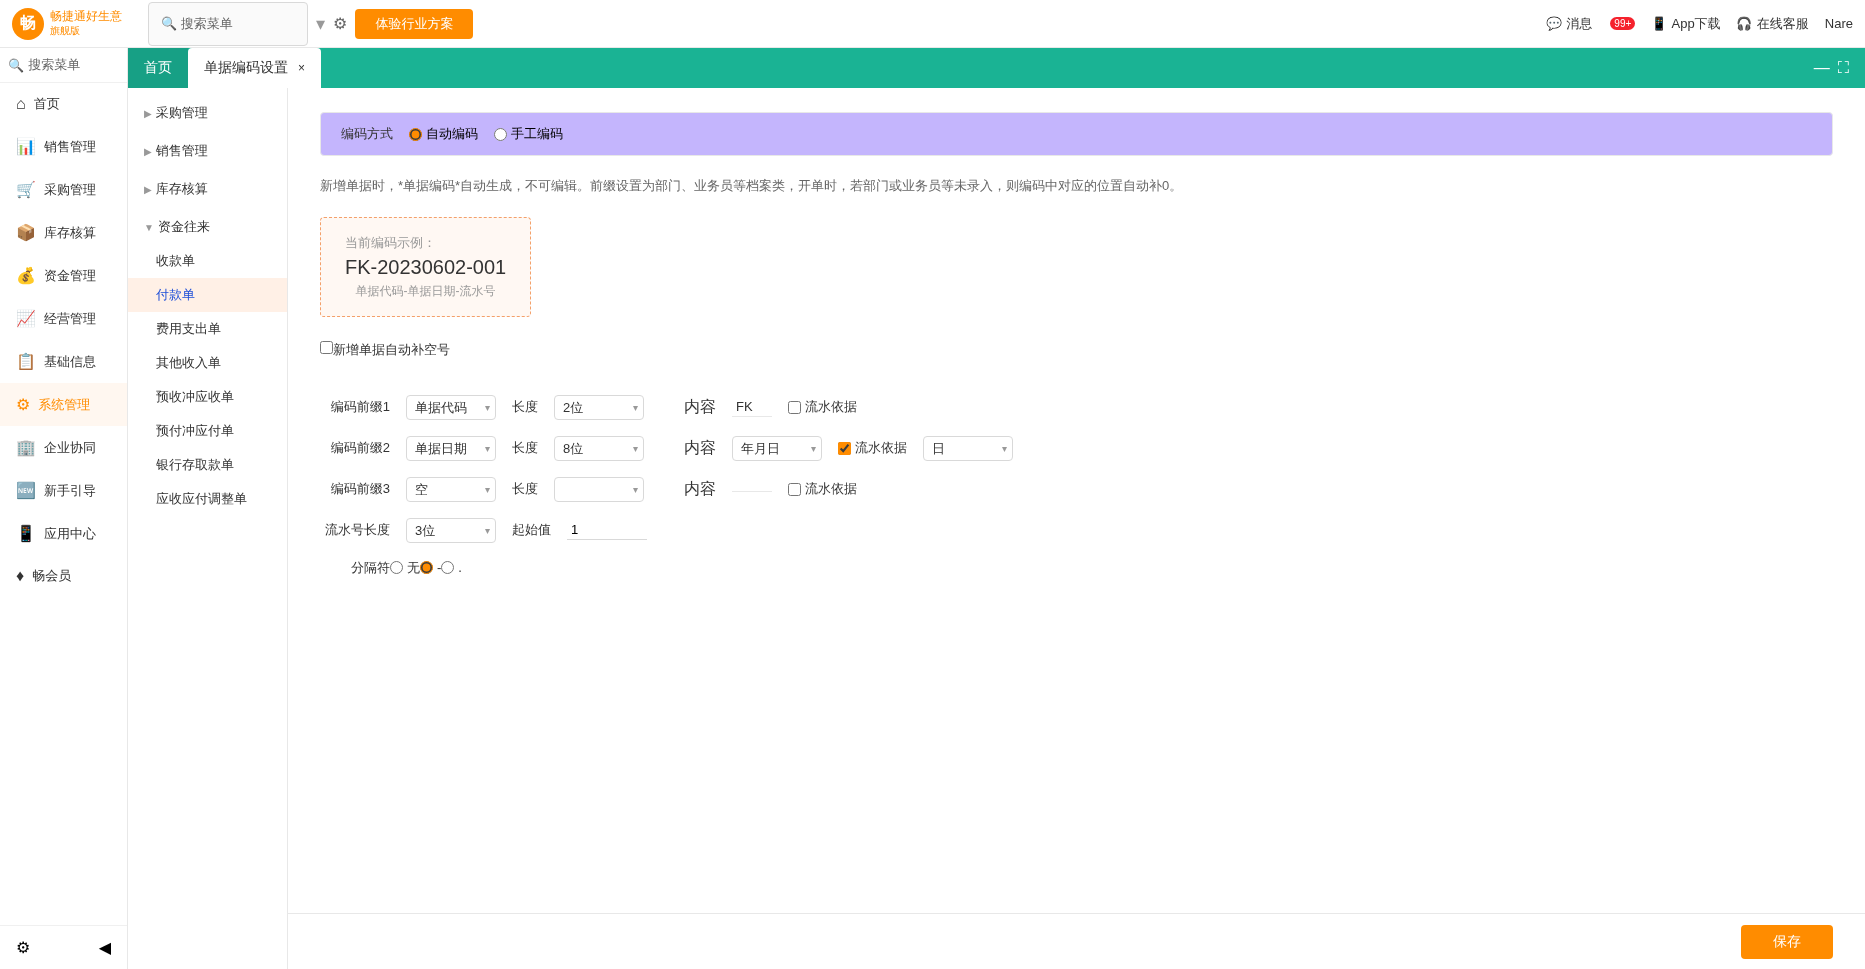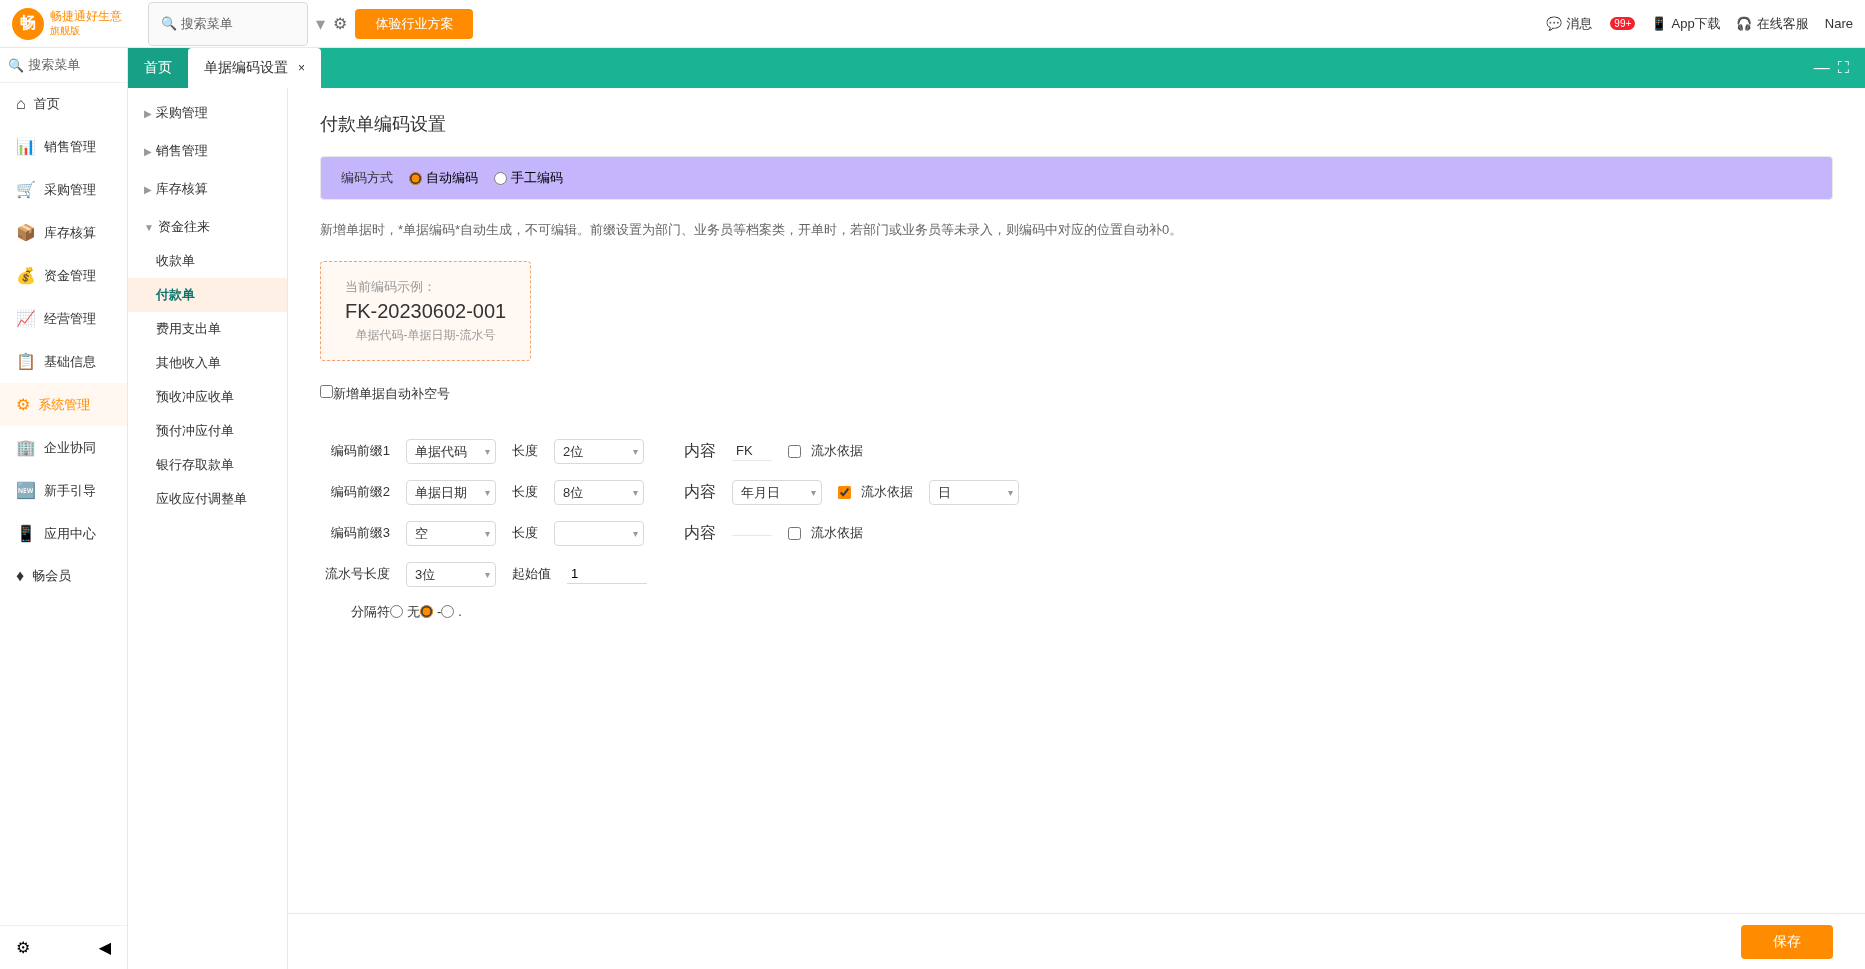--- a/index.html
+++ b/index.html
@@ -135,21 +135,21 @@
       display: flex; align-items: center;
       padding: 8px 16px; font-size: 13px; color: #333;
       cursor: pointer; gap: 4px;
     }
     .sub-menu-group-title .arrow { font-size: 10px; color: #999; }
     .sub-menu-item {
       padding: 8px 16px 8px 28px;
       font-size: 13px; color: #333;
       cursor: pointer;
     }
-    .sub-menu-item.active { background: #fff0e6; color: #0f766e; font-weight: 700; }
+    .sub-menu-item.active { background: #fff0e6; color: #1d4ed8; font-weight: 400; }
 
     
     .page-content {
       flex: 1;
       background: #fff;
       padding: 24px 32px;
       overflow-y: auto;
     }
     .page-title {
       font-size: 18px; color: #333; font-weight: 500;
@@ -227,21 +227,21 @@
       border-bottom: 1px solid #e8e8e8;
       padding: 2px 4px;
       min-width: 40px;
       font-size: 13px; color: #333;
     }
     .checkbox-inline {
       display: flex; align-items: center; gap: 4px;
       font-size: 13px; color: #333;
     }
     .checkbox-inline input[type=checkbox] { accent-color: #ff8c00; cursor: pointer; }
-    .flow-label { font-size: 13px; color: #333; margin-left: 6px; }
+    .flow-label { font-size: 13px; color: #333; }
 
     
     .serial-row {
       display: flex; align-items: center; gap: 16px;
       font-size: 13px; color: #333;
     }
     .serial-input {
       border: none;
       border-bottom: 1px solid #d9d9d9;
       padding: 2px 4px;
@@ -420,21 +420,20 @@
           <div class="sub-menu-item">其他收入单</div>
           <div class="sub-menu-item">预收冲应收单</div>
           <div class="sub-menu-item">预付冲应付单</div>
           <div class="sub-menu-item">银行存取款单</div>
           <div class="sub-menu-item">应收应付调整单</div>
         </div>
       </div>
 
       <div style="flex:1; display:flex; flex-direction:column; overflow:hidden;">
         <div class="page-content">
-          <div class="page-title">付款单编码设置</div>
 
           
           <div class="encoding-method">
             <span class="encoding-label">编码方式</span>
             <div class="radio-group">
               <label class="radio-item">
                 <input type="radio" name="encoding" checked="" style="">
                 <span>自动编码</span>
               </label>
               <label class="radio-item">

